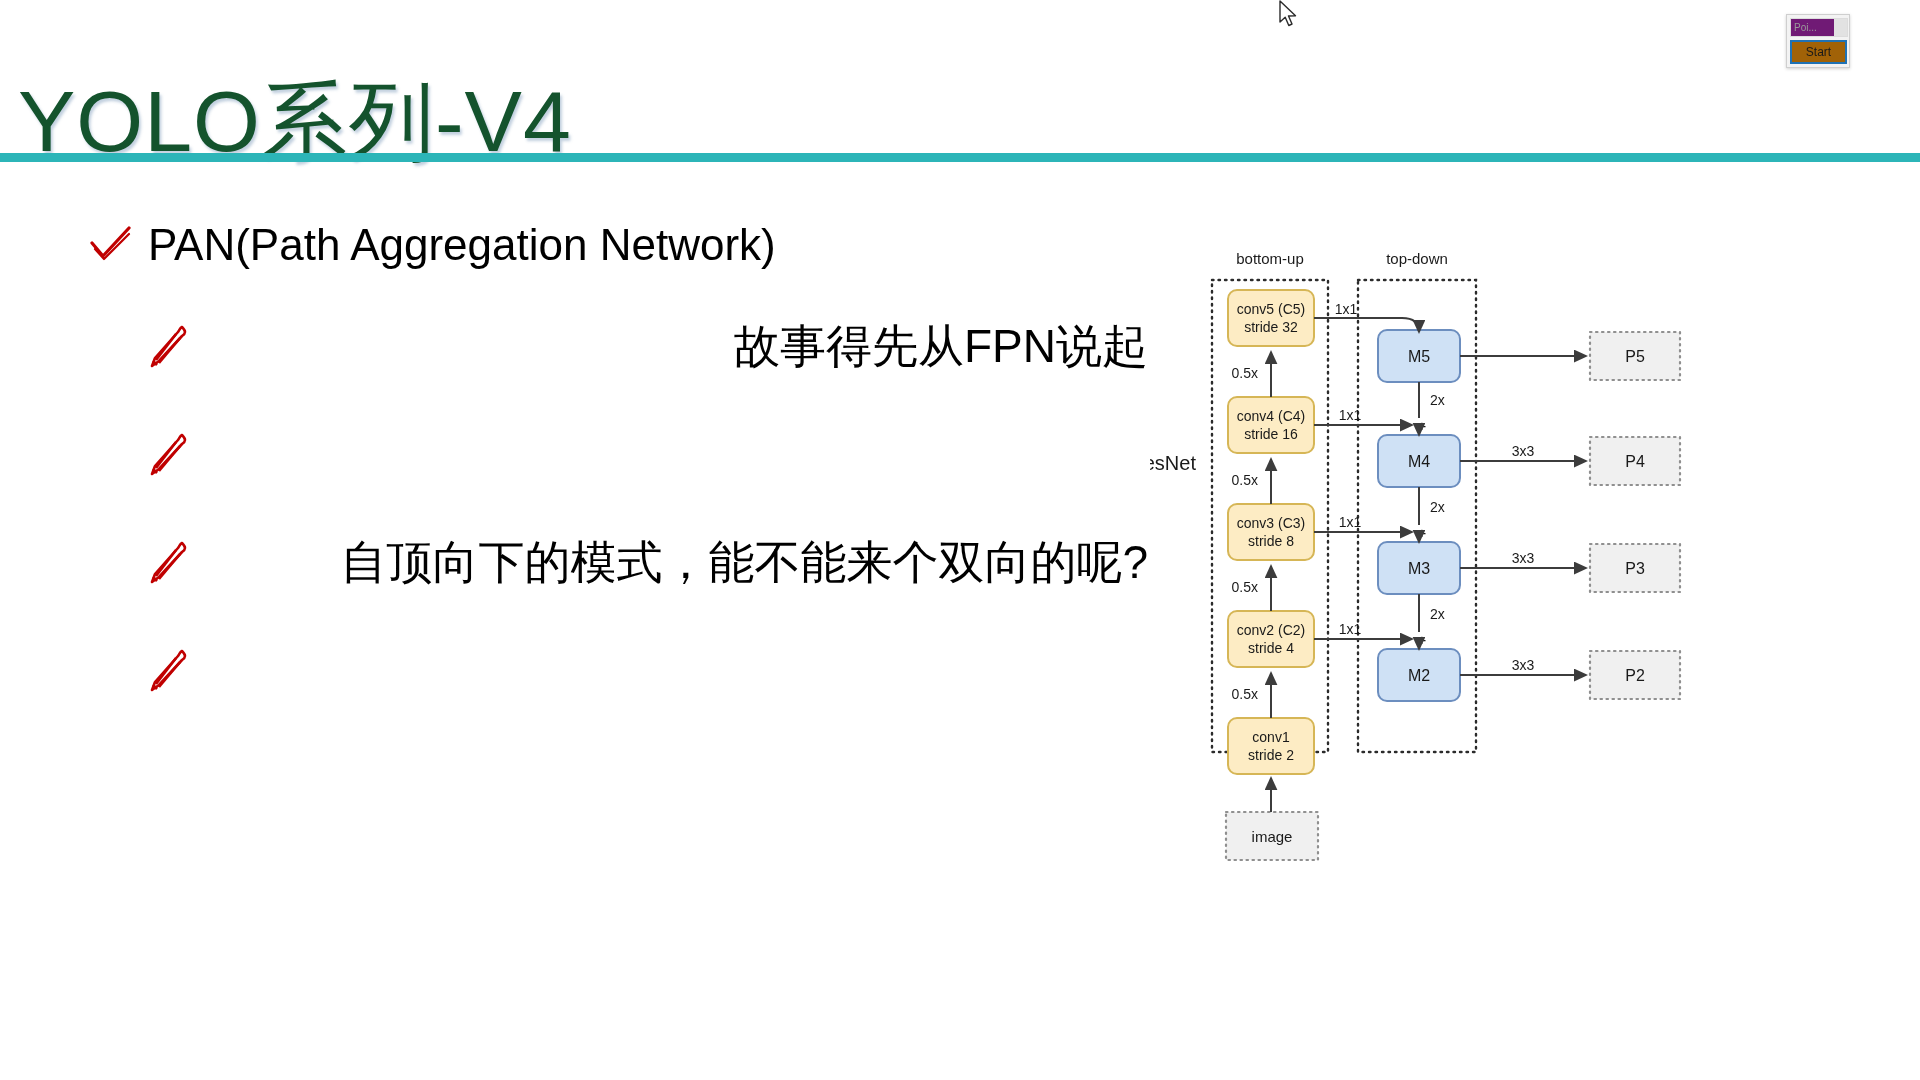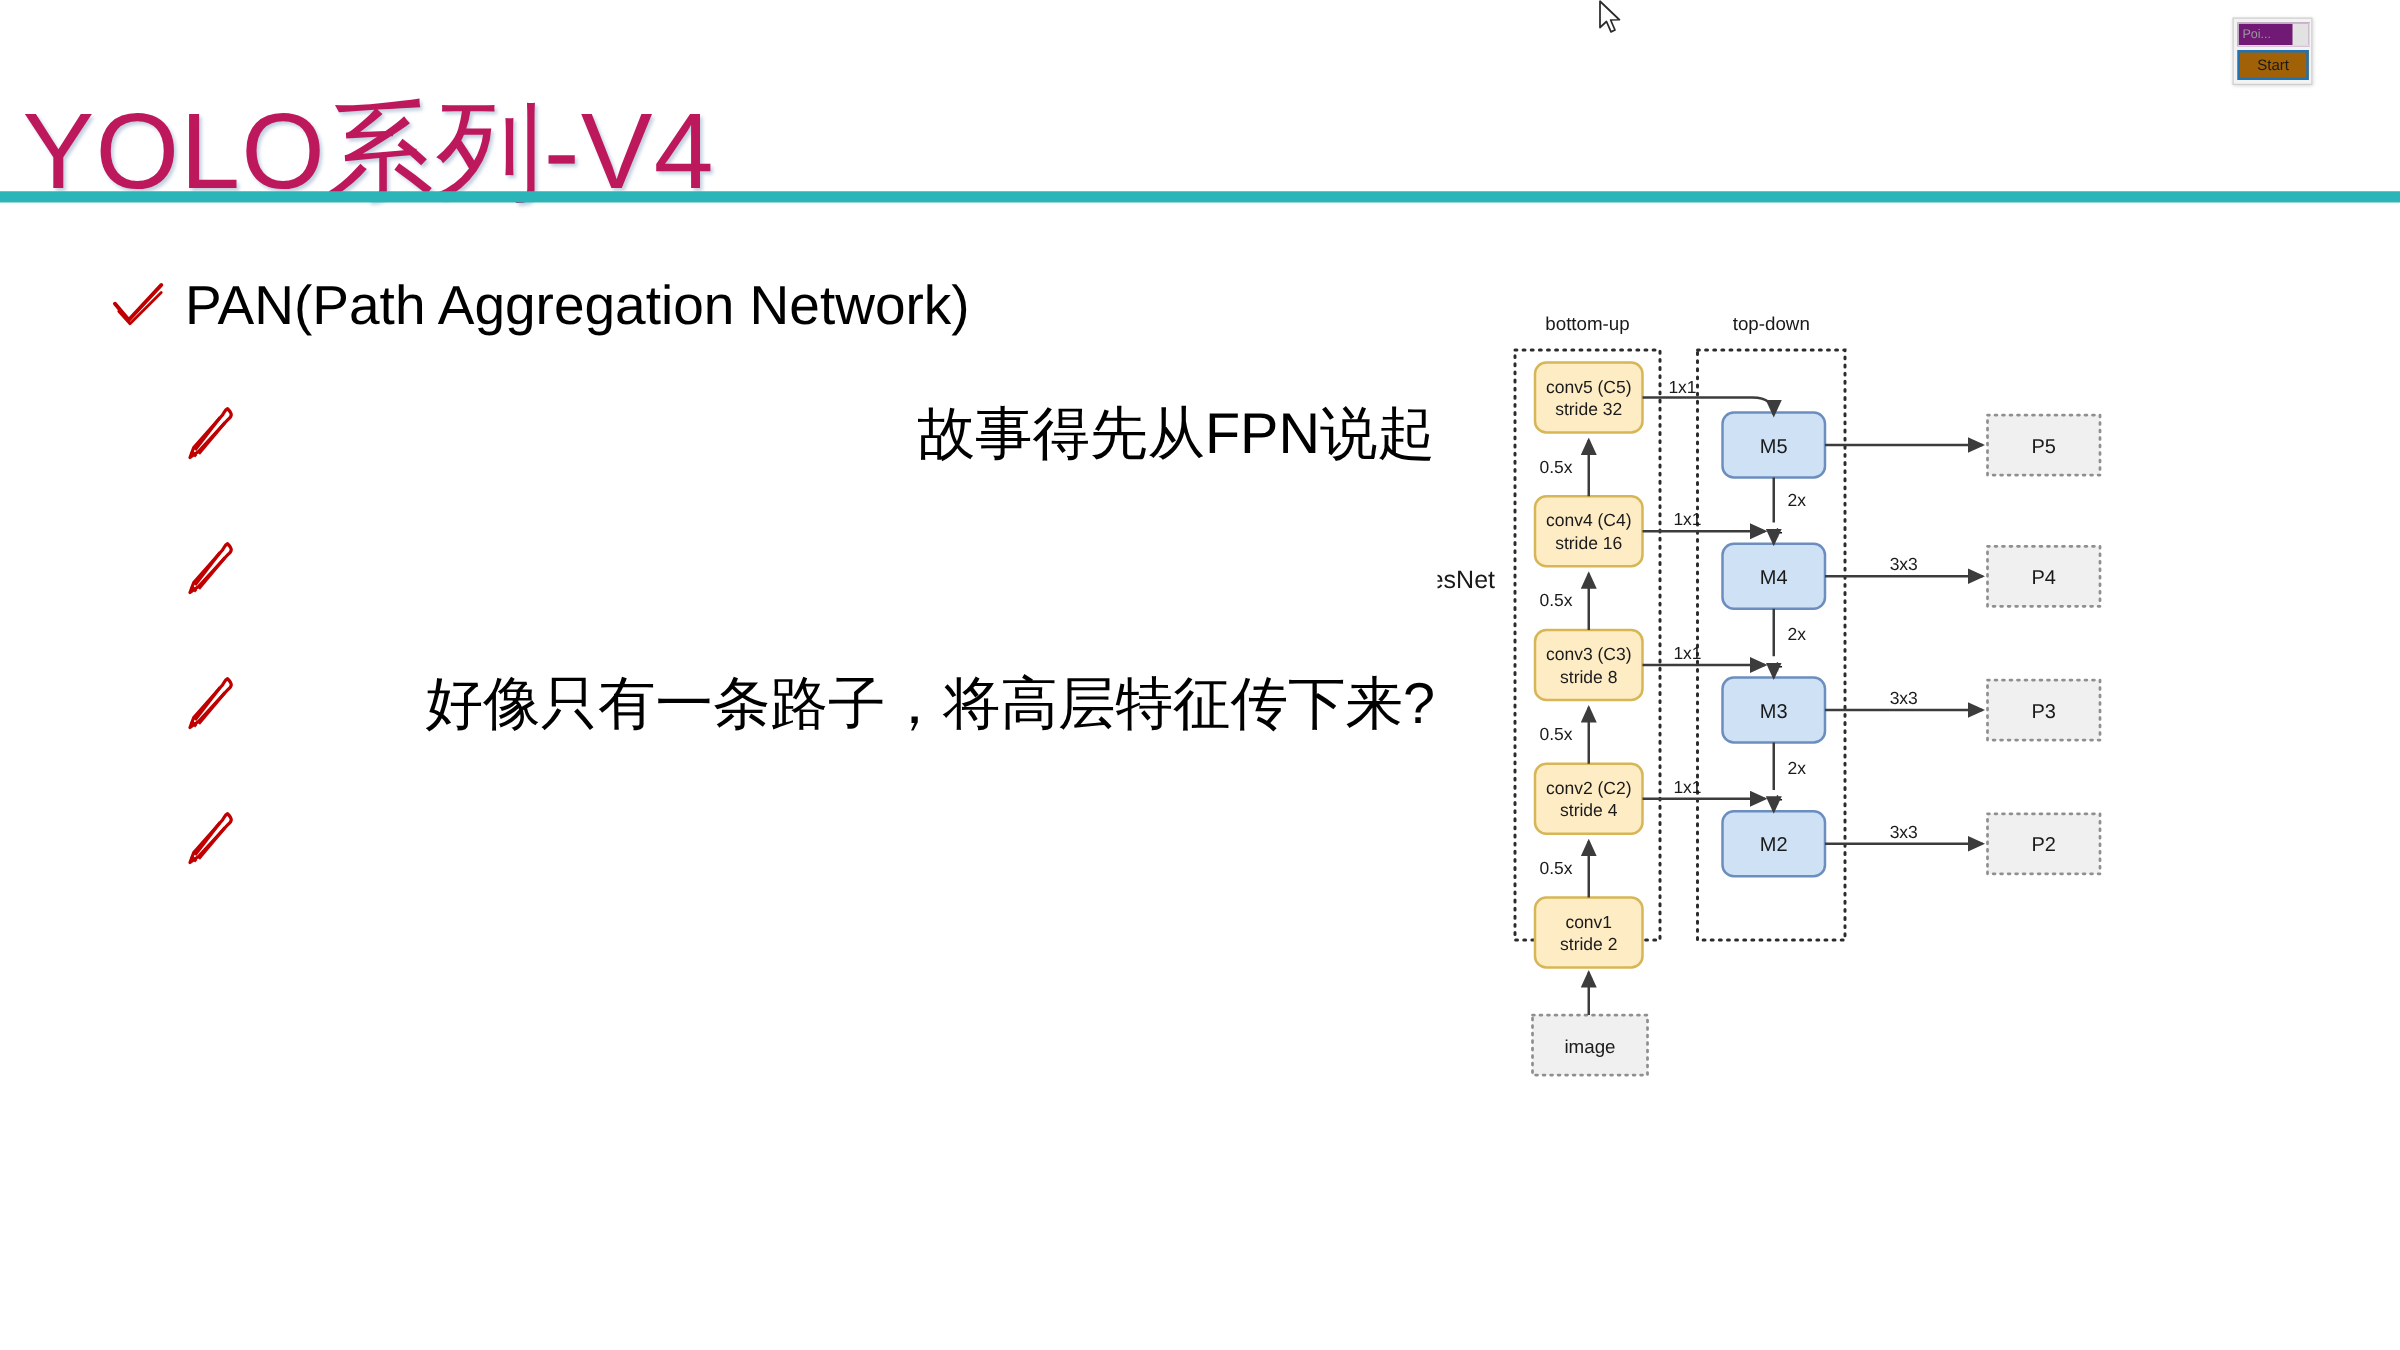--- a/index.html
+++ b/index.html
@@ -23,21 +23,21 @@
     background: #ffffff;
   }
 
   
   #slide-title {
     position: absolute;
     left: 18px;
     top: 8px;
     font-size: 86px;
     line-height: 110px;
-    color: #be185d;
+    color: #14532d;
     letter-spacing: 1px;
     white-space: nowrap;
     text-shadow: 2px 3px 3px rgba(120,150,185,0.45);
     font-weight: 400;
   }
   #title-divider {
     position: absolute;
     left: 0;
     top: 153px;
     width: 1920px;
@@ -202,21 +202,21 @@
       <span class="bullet-marker">
         <svg width="44" height="48" viewBox="0 0 44 48">
           <g stroke="#c00000" stroke-width="2.6" fill="none" stroke-linejoin="round">
             <path d="M36 5 C40 9, 40 11, 36 14 L13 39 L6 44 L9 36 L32 10 C34 7, 34 6, 36 5 Z"></path>
             <line x1="30" y1="12" x2="10" y2="38"></line>
             <line x1="34" y1="16" x2="13" y2="41"></line>
             <path d="M7 39 L11 43"></path>
           </g>
         </svg>
       </span>
-      <span class="bullet-text">好像只有一条路子，将高层特征传下来?</span>
+      <span class="bullet-text">自顶向下的模式，能不能来个双向的呢?</span>
     </div>
 
     <div class="bullet-row level-2">
       <span class="bullet-marker">
         <svg width="44" height="48" viewBox="0 0 44 48">
           <g stroke="#c00000" stroke-width="2.6" fill="none" stroke-linejoin="round">
             <path d="M36 5 C40 9, 40 11, 36 14 L13 39 L6 44 L9 36 L32 10 C34 7, 34 6, 36 5 Z"></path>
             <line x1="30" y1="12" x2="10" y2="38"></line>
             <line x1="34" y1="16" x2="13" y2="41"></line>
             <path d="M7 39 L11 43"></path>

